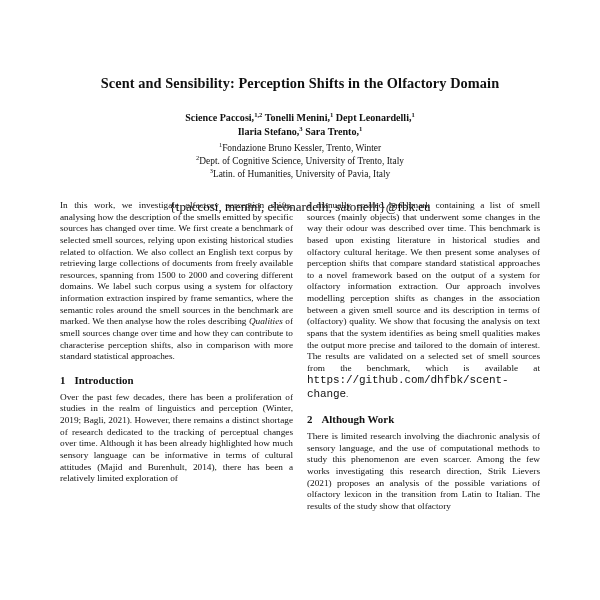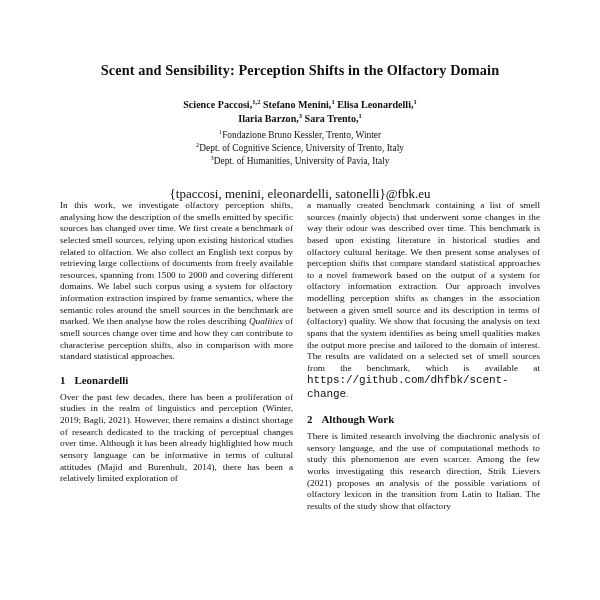--- a/index.html
+++ b/index.html
@@ -12,21 +12,21 @@
     height: 600px;
     overflow: hidden;
     font-family: "Liberation Serif", "DejaVu Serif", serif;
     color: #111111;
     -webkit-font-smoothing: antialiased;
   }
   .page {
     position: relative;
     width: 600px;
     height: 600px;
-    padding: 0;
+    padding: 13px;
     box-sizing: border-box;
     overflow: hidden;
   }
   .header-block {
     width: 480px;
     margin: 0 auto;
     padding-top: 62px;
     text-align: center;
   }
   .paper-title {
@@ -115,44 +115,44 @@
 </head>
 <body>
 
 <div class="page">
 
   <div class="header-block">
 
     <h1 class="paper-title">Scent and Sensibility: Perception Shifts in the Olfactory Domain</h1>
 
     <div class="authors">
-      <div><span>Science Paccosi,</span><span class="sup">1,2</span><span> Stefano Menini,</span><span class="sup">1</span><span> Elisa Leonardelli,</span><span class="sup">1</span></div>
-      <div><span>Ilaria Barzon,</span><span class="sup">3</span><span> Sara Trento,</span><span class="sup">1</span></div>
+      <div><span>Science Paccosi,</span><span class="sup">1,2</span><span> Tonelli Menini,</span><span class="sup">1</span><span> Dept Leonardelli,</span><span class="sup">1</span></div>
+      <div><span>Ilaria Stefano,</span><span class="sup">3</span><span> Sara Trento,</span><span class="sup">1</span></div>
     </div>
 
     <div class="affils">
       <div><span class="sup">1</span><span>Fondazione Bruno Kessler, Trento, Winter</span></div>
       <div><span class="sup">2</span><span>Dept. of Cognitive Science, University of Trento, Italy</span></div>
-      <div><span class="sup">3</span><span>Dept. of Humanities, University of Pavia, Italy</span></div>
+      <div><span class="sup">3</span><span>Latin. of Humanities, University of Pavia, Italy</span></div>
     </div>
 
     <div class="email">{tpaccosi, menini, eleonardelli, satonelli}@fbk.eu</div>
 
   </div>
 
   <div class="columns">
 
     <div class="col">
 
 
       <p class="body-text"><span>In this work, we investigate olfactory perception shifts, analysing how the description of the smells emitted by specific sources has changed over time. We first create a benchmark of selected smell sources, relying upon existing historical studies related to olfaction. We also collect an English text corpus by retrieving large collections of documents from freely available resources, spanning from 1500 to 2000 and covering different domains. We label such corpus using a system for olfactory information extraction inspired by frame semantics, where the semantic roles around the smell sources in the benchmark are marked. We then analyse how the roles describing </span><em class="it">Qualities</em><span> of smell sources change over time and how they can contribute to characterise perception shifts, also in comparison with more standard statistical approaches.</span></p>
 
       <div class="section-head">
         <span class="num">1</span>
-        <span>Leonardelli</span>
+        <span>Introduction</span>
       </div>
 
       <p class="body-text">Over the past few decades, there has been a proliferation of studies in the realm of linguistics and perception (Winter, 2019; Bagli, 2021). However, there remains a distinct shortage of research dedicated to the tracking of perceptual changes over time. Although it has been already highlighted how much sensory language can be informative in terms of cultural attitudes (Majid and Burenhult, 2014), there has been a relatively limited exploration of</p>
 
     </div>
 
     <div class="col">
 
       <p class="body-text"><span>a manually created benchmark containing a list of smell sources (mainly objects) that underwent some changes in the way their odour was described over time. This benchmark is based upon existing literature in historical studies and olfactory cultural heritage. We then present some analyses of perception shifts that compare standard statistical approaches to a novel framework based on the output of a system for olfactory information extraction. Our approach involves modelling perception shifts as changes in the association between a given smell source and its description in terms of (olfactory) quality. We show that focusing the analysis on text spans that the system identifies as being smell qualities makes the output more precise and tailored to the domain of interest. The results are validated on a selected set of smell sources from the benchmark, which is available at </span><span class="mono">https://github.com/dhfbk/scent-change</span><span>.</span></p>
 

